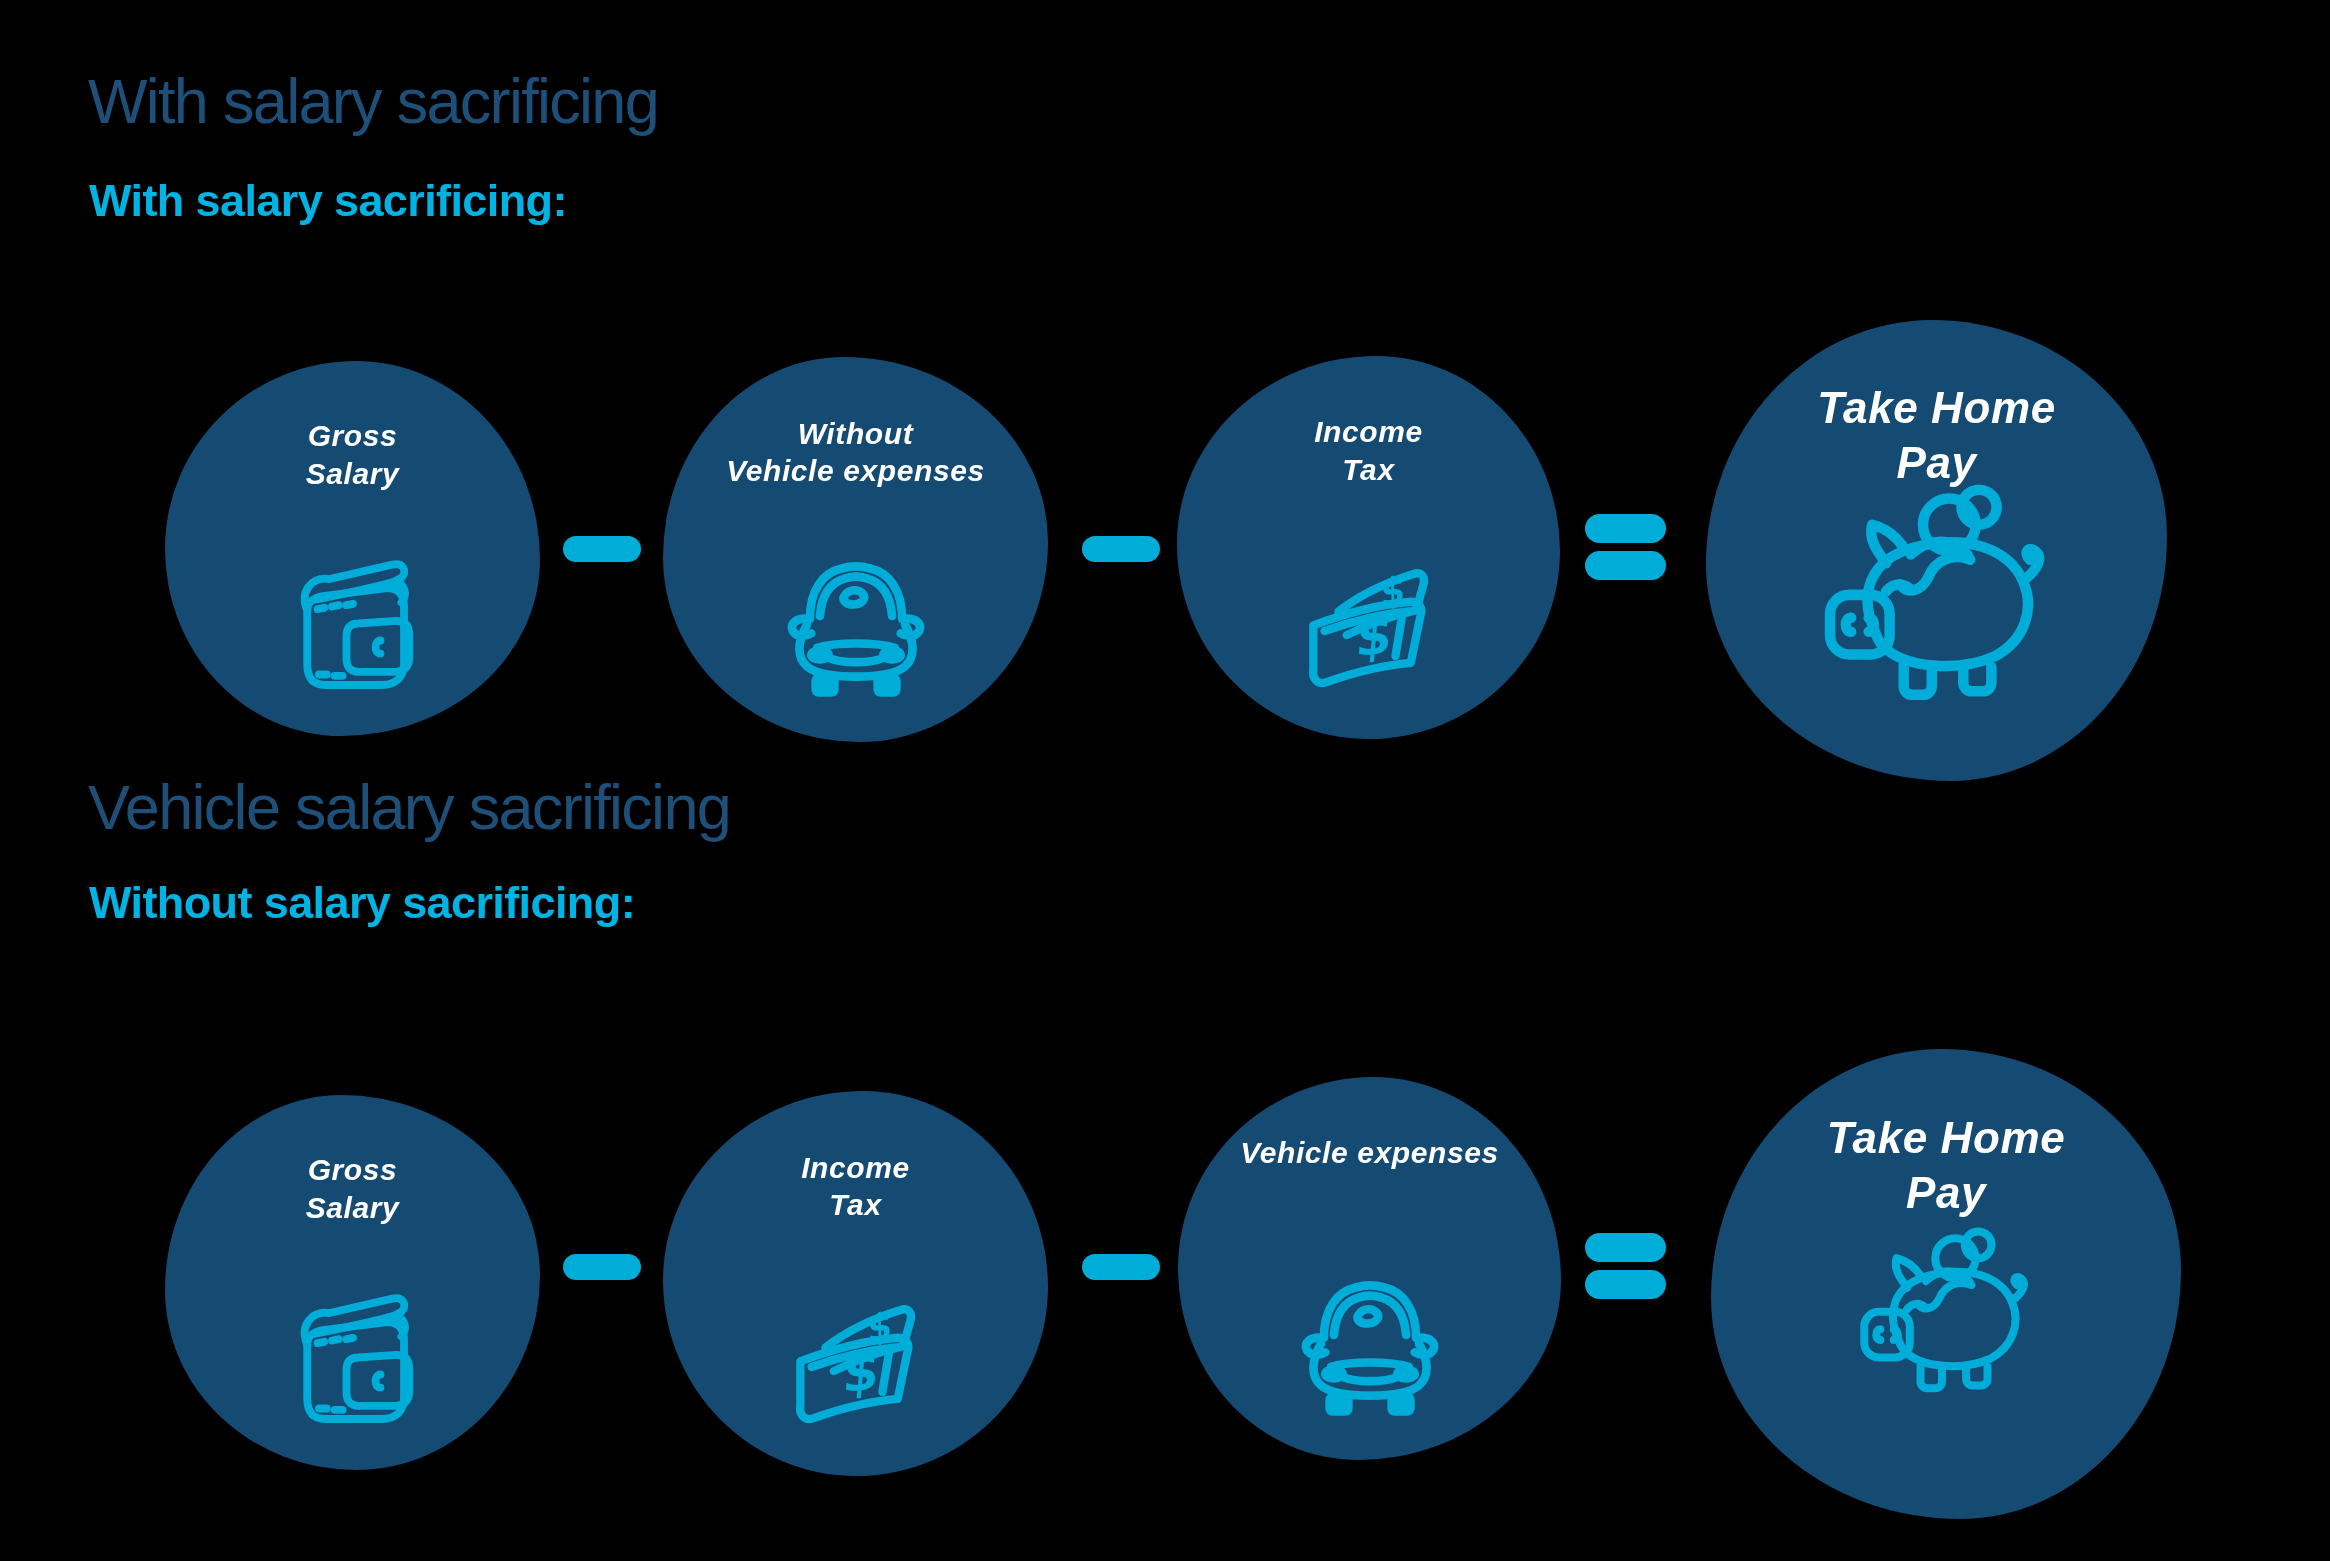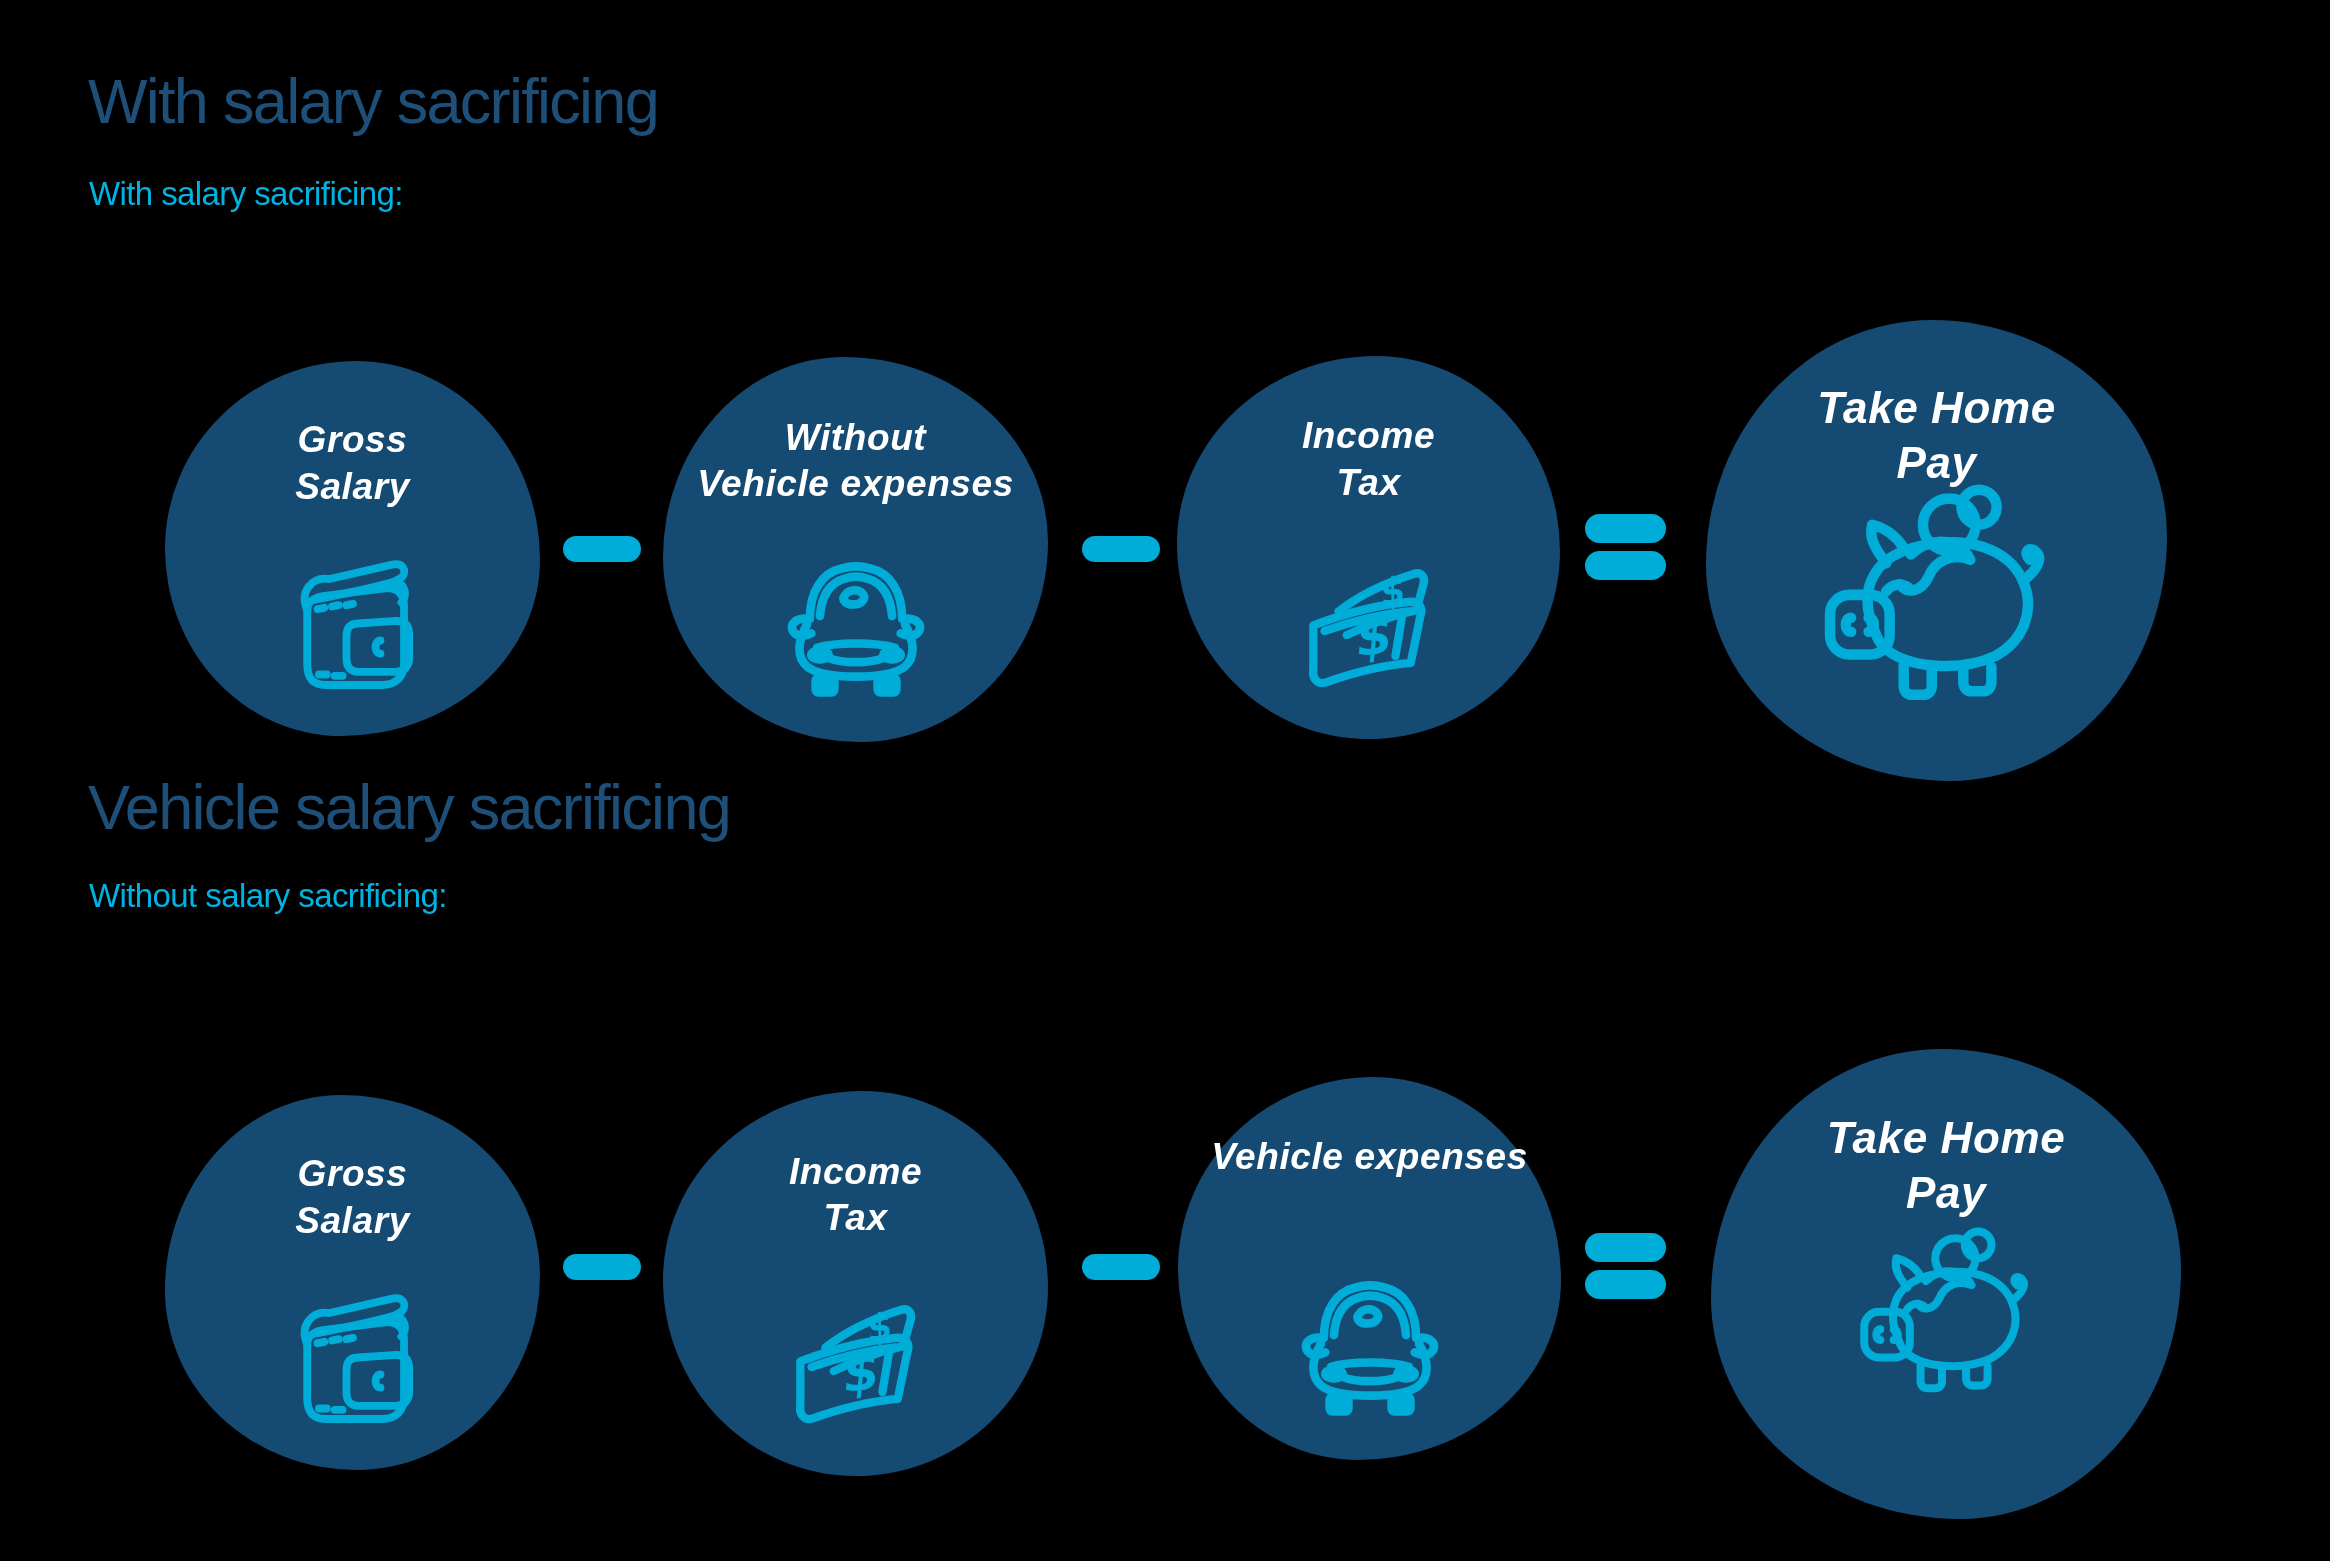--- a/index.html
+++ b/index.html
@@ -6,31 +6,31 @@
     --bg:#000000; --heading:#1E4F78; --subtitle:#00B3E3;
     --circle:#154A72; --accent:#00ACD8; --label:#FFFFFF;
   }
   *{margin:0;padding:0;box-sizing:border-box;}
   html,body{width:2330px;height:1561px;background:var(--bg);overflow:hidden;
     font-family:"Liberation Sans", sans-serif;}
   .stage{position:absolute;left:0;top:0;width:2330px;height:1561px;border-radius:16px;}
 
   .heading{position:absolute;color:var(--heading);font-size:63px;font-weight:300;
     letter-spacing:-1.7px;white-space:nowrap;line-height:1.1;}
-  .subtitle{position:absolute;color:var(--subtitle);font-size:33px;font-weight:400;
+  .subtitle{position:absolute;color:var(--subtitle);font-size:45px;font-weight:700;
     letter-spacing:-0.6px;white-space:nowrap;line-height:1.1;}
 
   .circle{position:absolute;background:var(--circle);}
   .blob-a{border-radius:51% 49% 53% 47% / 50% 53% 47% 50%;}
   .blob-b{border-radius:47% 53% 49% 51% / 52% 48% 52% 48%;}
   .blob-c{border-radius:52% 48% 50% 50% / 49% 51% 49% 51%;}
   .blob-d{border-radius:49% 51% 47% 53% / 53% 47% 53% 47%;}
 
   .clabel{position:absolute;left:0;top:15%;width:100%;text-align:center;
-    color:var(--label);font-size:37px;font-weight:700;font-style:italic;
+    color:var(--label);font-size:30px;font-weight:700;font-style:italic;
     line-height:1.25;letter-spacing:0.6px;}
   .clabel.big{top:13%;font-size:44px;}
 
   .icon-wrap{position:absolute;left:50%;transform:translateX(-50%);}
   .icon-wrap svg{display:block;width:100%;height:100%;}
   .icon-wrap path,.icon-wrap rect,.icon-wrap circle,.icon-wrap ellipse{
     fill:none;stroke:var(--accent);stroke-width:6;stroke-linecap:round;stroke-linejoin:round;}
   .icon-wrap .fill{fill:var(--accent);stroke:none;}
   .icon-wrap text{fill:var(--accent);stroke:none;
     font-family:"DejaVu Sans", sans-serif;font-weight:700;font-style:italic;}

